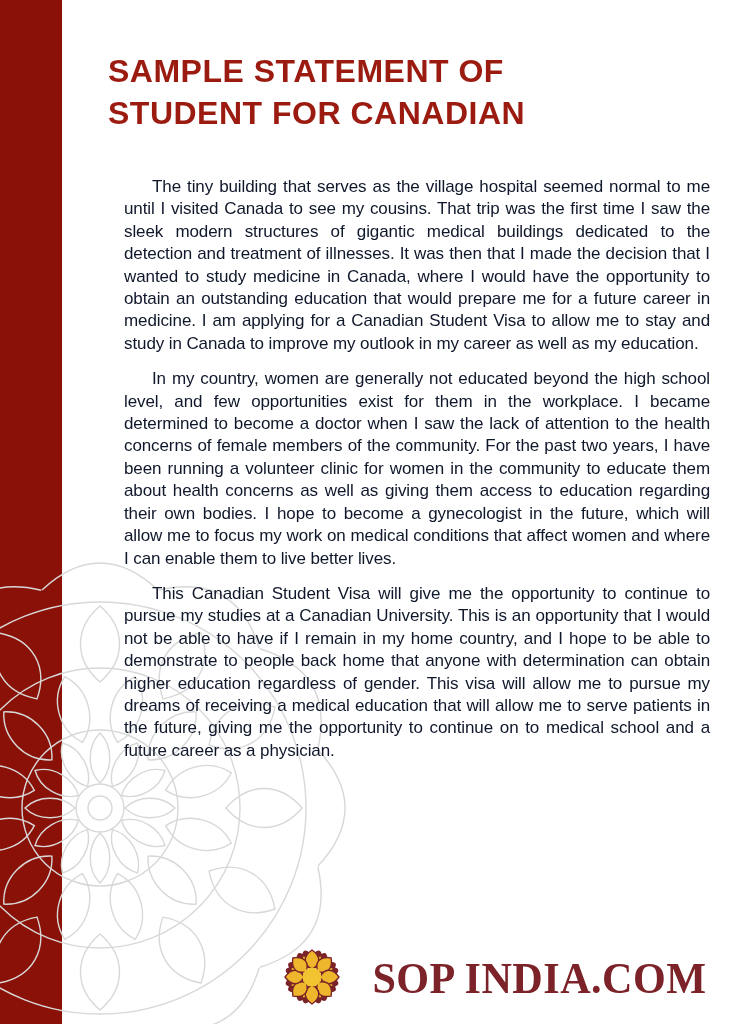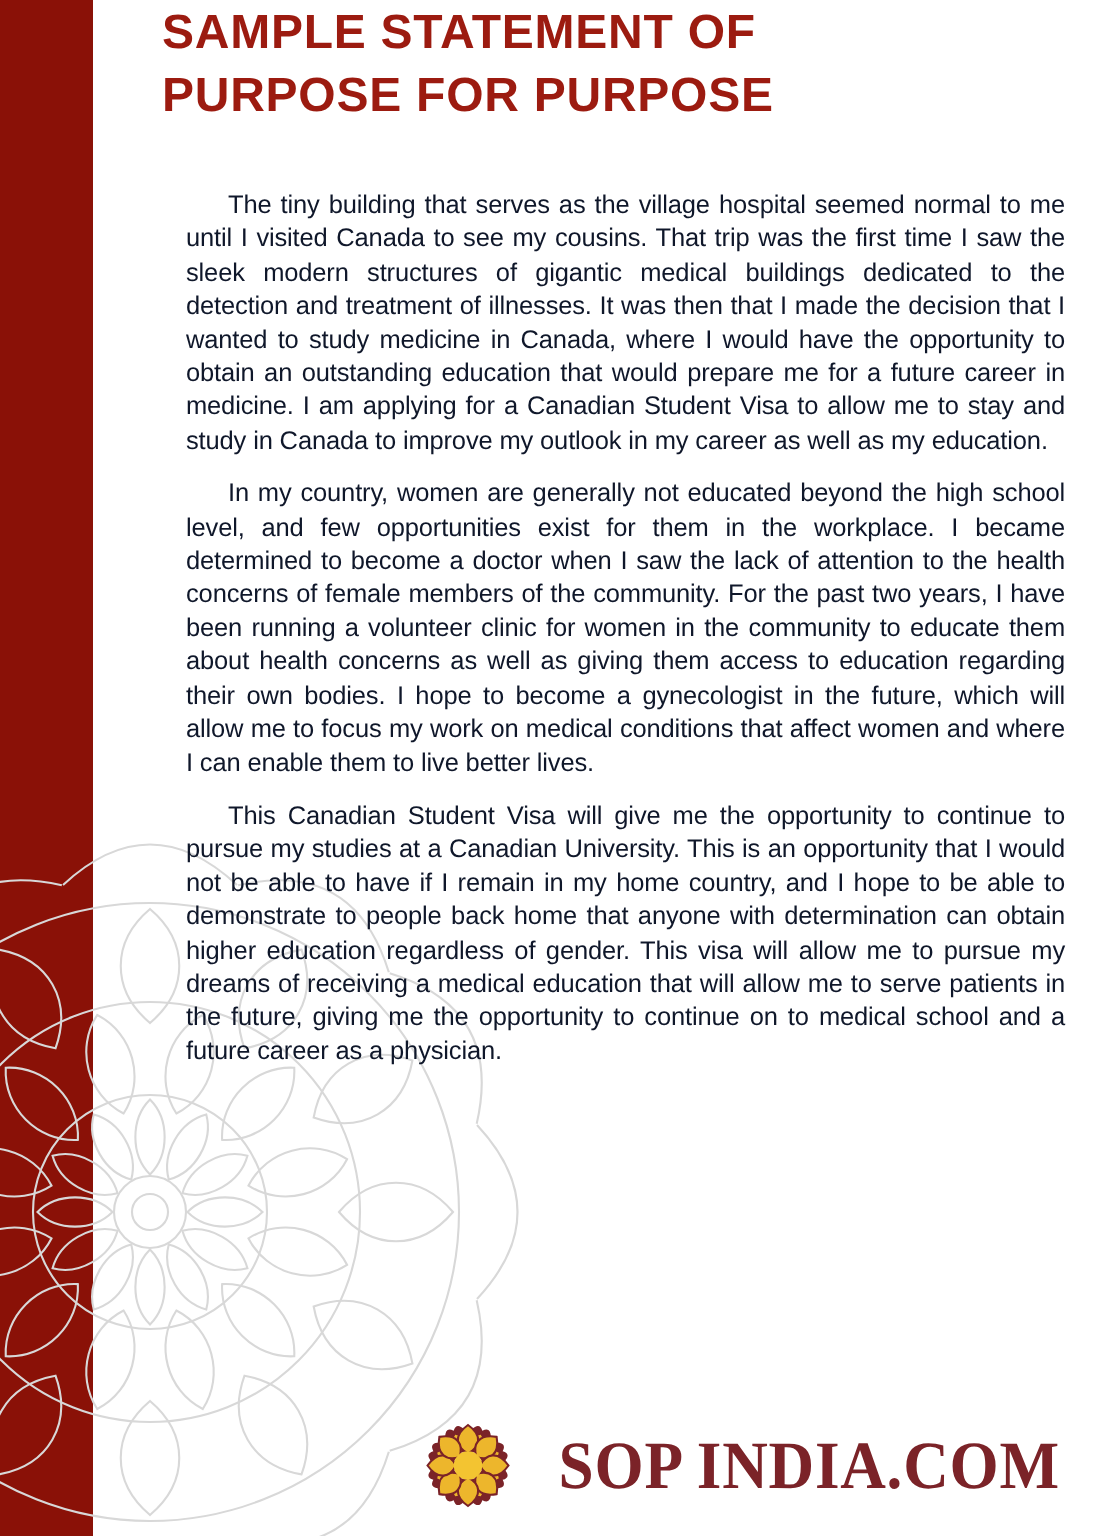--- a/index.html
+++ b/index.html
@@ -23,20 +23,21 @@
     top: 548px;
     width: 520px;
     height: 520px;
     pointer-events: none;
   }
   .content {
     position: absolute;
     left: 108px;
     top: 0;
     width: 602px;
+    padding-top: 50px;
   }
   .title {
     margin: 0 0 42px 0;
     font-size: 32px;
     line-height: 42px;
     font-weight: 700;
     letter-spacing: 0.5px;
     color: #9c1b10;
   }
   .title span { display: block; }
@@ -135,21 +136,21 @@
         <use href="#wm-s" transform="rotate(240)"></use>
         <use href="#wm-s" transform="rotate(270)"></use>
         <use href="#wm-s" transform="rotate(300)"></use>
         <use href="#wm-s" transform="rotate(330)"></use>
     </g>
   </svg>
 
   <div class="content">
     <h1 class="title">
       <span>SAMPLE STATEMENT OF</span>
-      <span>PURPOSE FOR PURPOSE</span>
+      <span>STUDENT FOR CANADIAN</span>
     </h1>
     <div class="essay">
       <p>The tiny building that serves as the village hospital seemed normal to me until I visited Canada to see my cousins. That trip was the first time I saw the sleek modern structures of gigantic medical buildings dedicated to the detection and treatment of illnesses. It was then that I made the decision that I wanted to study medicine in Canada, where I would have the opportunity to obtain an outstanding education that would prepare me for a future career in medicine. I am applying for a Canadian Student Visa to allow me to stay and study in Canada to improve my outlook in my career as well as my education.</p>
       <p>In my country, women are generally not educated beyond the high school level, and few opportunities exist for them in the workplace. I became determined to become a doctor when I saw the lack of attention to the health concerns of female members of the community. For the past two years, I have been running a volunteer clinic for women in the community to educate them about health concerns as well as giving them access to education regarding their own bodies. I hope to become a gynecologist in the future, which will allow me to focus my work on medical conditions that affect women and where I can enable them to live better lives.</p>
       <p>This Canadian Student Visa will give me the opportunity to continue to pursue my studies at a Canadian University. This is an opportunity that I would not be able to have if I remain in my home country, and I hope to be able to demonstrate to people back home that anyone with determination can obtain higher education regardless of gender. This visa will allow me to pursue my dreams of receiving a medical education that will allow me to serve patients in the future, giving me the opportunity to continue on to medical school and a future career as a physician.</p>
     </div>
   </div>
 
   <div class="brand">
 

